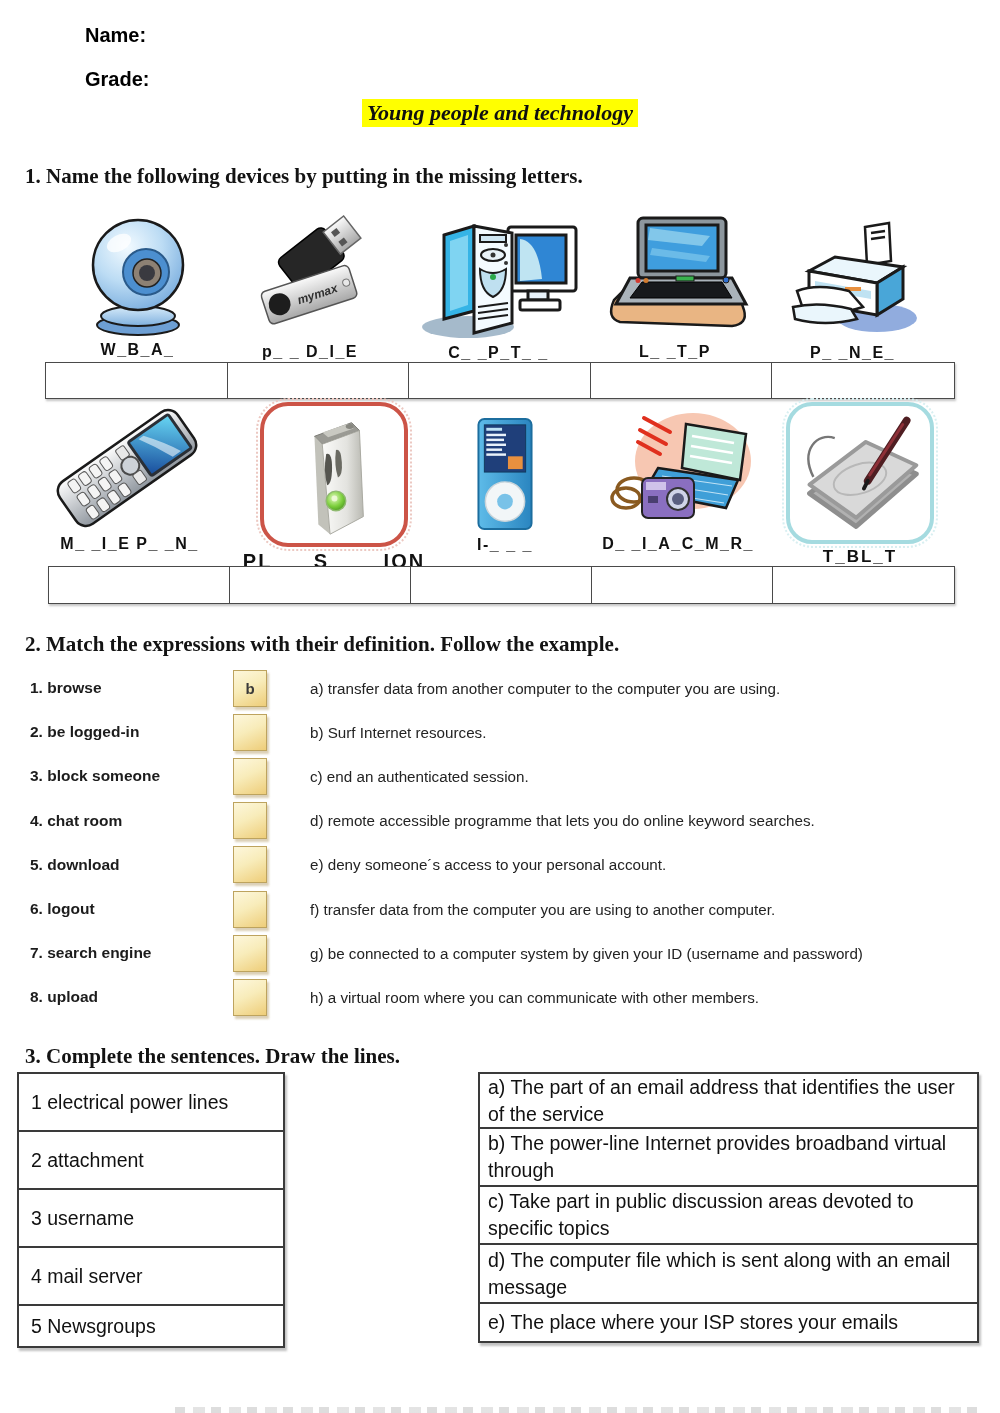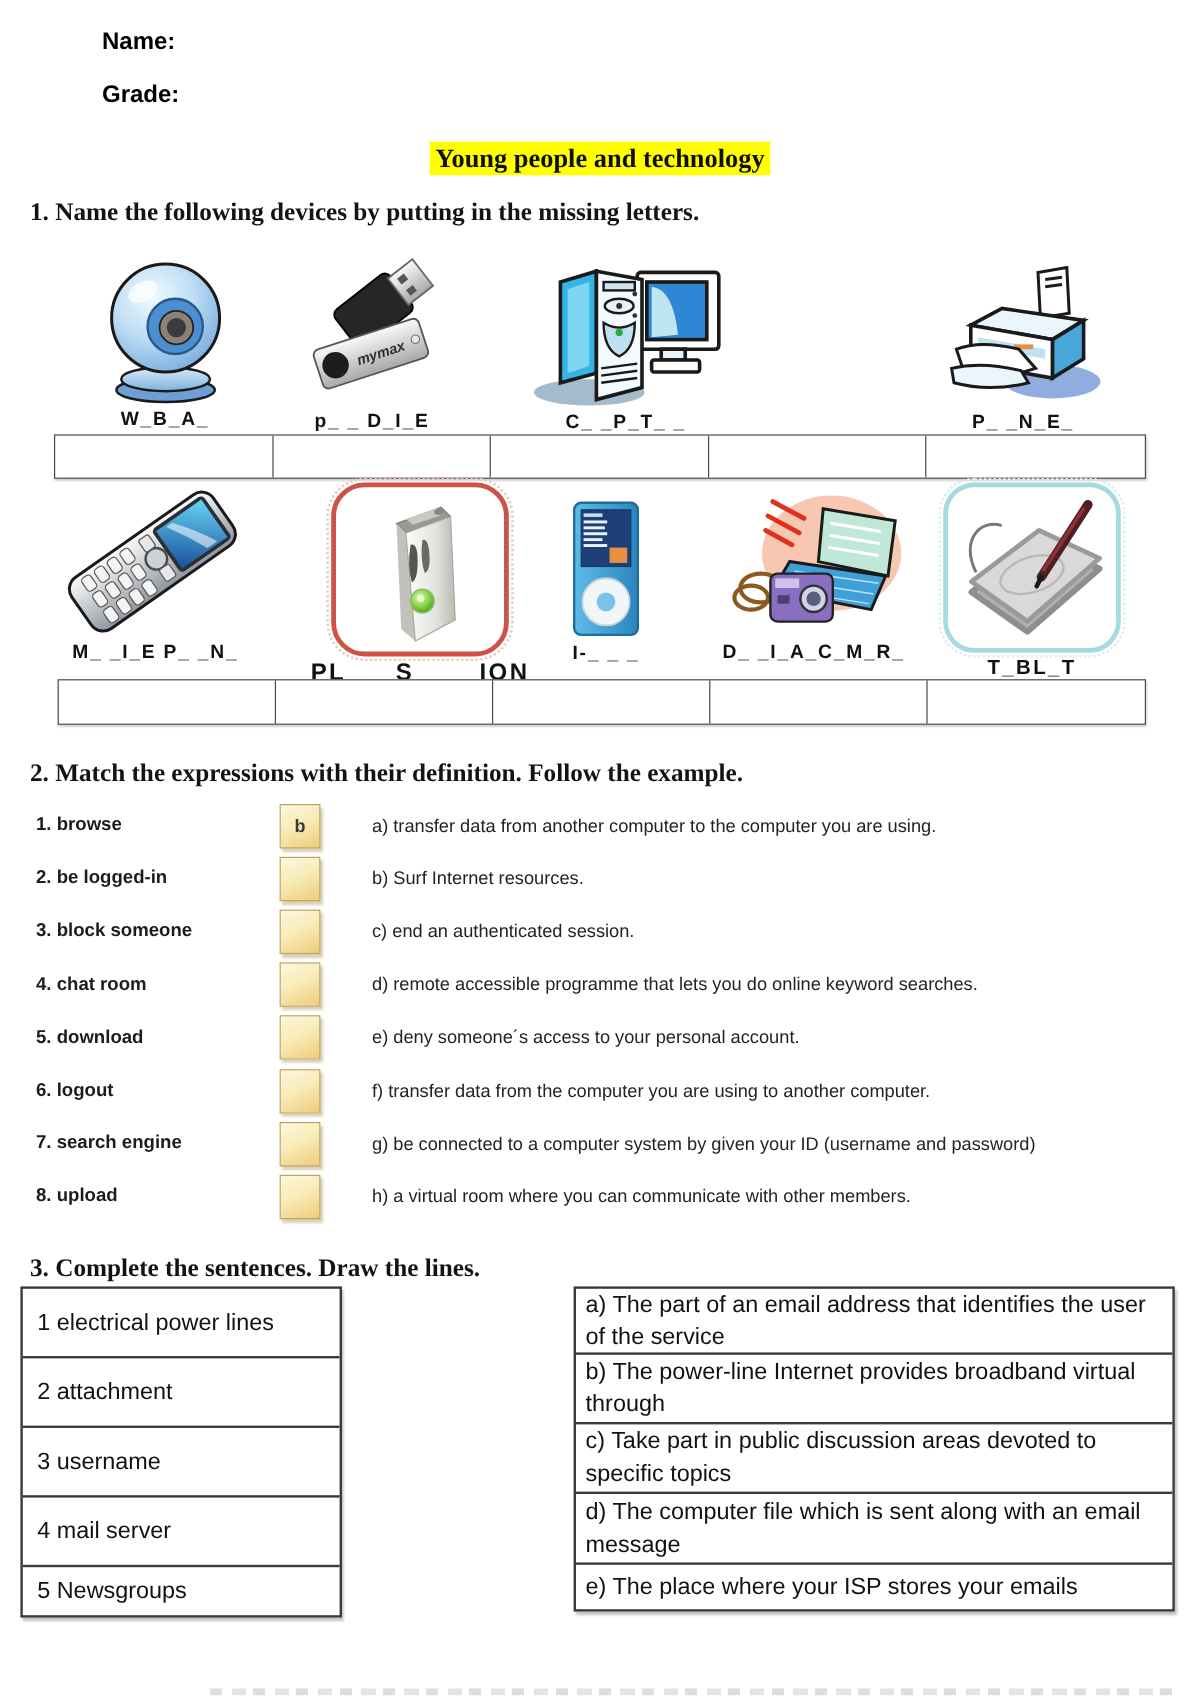--- a/index.html
+++ b/index.html
@@ -1,20 +1,20 @@
 <!DOCTYPE html>
 <html><head>
 <meta charset="utf-8">
 <style>
   html,body{margin:0;padding:0;}
   body{background:#fff;font-family:"Liberation Sans",sans-serif;}
   .sheet{position:relative;width:1000px;height:1413px;background:#ffffff;overflow:hidden;}
   .abs{position:absolute;}
   .hdr-field{font-weight:bold;font-size:20px;color:#000000;}
-  .title-wrap{position:absolute;top:118px;left:0;width:1000px;text-align:center;}
+  .title-wrap{position:absolute;top:99px;left:0;width:1000px;text-align:center;font-style:italic;}
   .title{display:inline-block;background:#ffff00;font-family:"Liberation Serif",serif;font-weight:bold;font-size:22px;color:#101010;padding:1px 5px;}
   .sec-head{position:absolute;font-family:"Liberation Serif",serif;font-weight:bold;font-size:21px;color:#131313;white-space:nowrap;}
   
   .dev{position:absolute;display:flex;flex-direction:column;align-items:center;}
   .dev svg{display:block;}
   .dev-label{margin-top:3px;font-weight:bold;font-size:16px;letter-spacing:1.5px;color:#111;white-space:nowrap;}
   .dev-label.big{font-size:20px;letter-spacing:2px;}
   .dev-label.mid{font-size:17px;letter-spacing:2px;}
   .frame{display:flex;align-items:center;justify-content:center;background:#fff;box-sizing:border-box;}
   .red-frame{width:148px;height:145px;border:4px solid #cc5447;border-radius:28px;outline:2px dotted #ecc8c1;outline-offset:2px;}
@@ -99,21 +99,21 @@
       <g transform="rotate(-18 60 82)">
         <rect x="18" y="66" width="92" height="34" rx="5" fill="url(#g-sil)" stroke="#555" stroke-width="1.5"></rect>
         <circle cx="33" cy="83" r="11" fill="#1d1d1d"></circle>
         <text x="72" y="89" font-size="12" font-weight="bold" font-style="italic" fill="#2f2f2f" text-anchor="middle" font-family="'Liberation Sans',sans-serif">mymax</text>
         <circle cx="103" cy="83" r="3.5" fill="#e8e8e8" stroke="#777"></circle>
       </g>
     </svg>
     <div class="dev-label">p_ _ D_I_E</div>
   </div>
 
-  <div class="dev" style="left:439px;top:211px;width:165px;justify-content:flex-end;">
+  <div class="dev" style="left:416px;top:211px;width:165px;justify-content:flex-end;">
     <svg width="165" height="130" viewBox="0 0 165 130">
       <ellipse cx="52" cy="116" rx="46" ry="11" fill="#8fa9be" opacity="0.8"></ellipse>
       <g stroke="#1a1a1a" stroke-width="3">
         <rect x="92" y="16" width="68" height="64" rx="3" fill="#ffffff"></rect>
         <rect x="100" y="24" width="50" height="48" fill="#2f86d4"></rect>
         <rect x="112" y="80" width="20" height="9" fill="#e8f2fa"></rect>
         <rect x="104" y="89" width="40" height="10" rx="2" fill="#ffffff"></rect>
       </g>
       <path d="M104 28 q18 2 22 40 l-22 2 z" fill="#bfe4f2"></path>
       <polygon points="28,24 58,15 58,100 28,108" fill="#35b4e6" stroke="#1a1a1a" stroke-width="3"></polygon>
@@ -130,20 +130,38 @@
           <line x1="62" y1="108" x2="92" y2="104"></line>
       </g>
       <circle cx="77" cy="44" r="2.5" fill="#333"></circle>
       <circle cx="77" cy="66" r="3" fill="#2aa84a"></circle>
       <circle cx="90" cy="34" r="2" fill="#333"></circle>
         <circle cx="90" cy="52" r="2" fill="#333"></circle>
     </svg>
     <div class="dev-label">C_ _P_T_ _</div>
   </div>
 
+  <div class="dev" style="left:600px;top:214px;width:150px;">
+    <svg width="150" height="126" viewBox="0 0 150 126">
+      <path d="M14 86 q-8 18 6 22 l112 4 q16 -2 12 -16 l-6 -18 -110 -6 z" fill="#e9b583" stroke="#1a1a1a" stroke-width="2.5"></path>
+      <g stroke="#1a1a1a" stroke-width="3">
+        <rect x="38" y="4" width="88" height="60" rx="5" fill="#8d979e"></rect>
+        <rect x="46" y="11" width="72" height="46" fill="#3f9ede"></rect>
+      </g>
+      <path d="M50 14 l60 8 -8 10 -54 -6 z" fill="#9fd8f0" opacity="0.7"></path>
+      <path d="M52 34 l58 8 -4 6 -56 -7 z" fill="#77c2ea" opacity="0.8"></path>
+      <polygon points="30,64 132,64 146,90 16,90" fill="#aab3ba" stroke="#1a1a1a" stroke-width="3"></polygon>
+      <polygon points="42,68 122,68 132,84 30,84" fill="#17191c" stroke="#000" stroke-width="1"></polygon>
+      <circle cx="38" cy="66.5" r="2.5" fill="#d23b2f"></circle>
+        <circle cx="46" cy="66.5" r="2.5" fill="#d27b2f"></circle>
+      <rect x="76" y="62" width="18" height="5" fill="#39b24e" stroke="#1a1a1a" stroke-width="1"></rect>
+      <circle cx="126" cy="66" r="3" fill="#2f6fd0" stroke="#1a1a1a" stroke-width="1"></circle>
+    </svg>
+    <div class="dev-label">L_ _T_P</div>
+  </div>
 
   <div class="dev" style="left:785px;top:221px;width:135px;">
     <svg width="135" height="120" viewBox="0 0 135 120">
       <ellipse cx="92" cy="97" rx="40" ry="14" fill="#7e9ed8" opacity="0.85"></ellipse>
       <g stroke="#1a1a1a" stroke-width="2.5">
         <polygon points="80,6 104,2 106,40 82,44" fill="#ffffff"></polygon>
         <line x1="86" y1="12" x2="100" y2="10"></line>
           <line x1="86" y1="18" x2="100" y2="16"></line>
       </g>
       <g stroke="#1a1a1a" stroke-width="3">
@@ -200,21 +218,21 @@
             <rect x="85" y="98" width="13" height="9" rx="3"></rect>
           <rect x="53" y="111" width="13" height="9" rx="3"></rect>
             <rect x="69" y="111" width="13" height="9" rx="3"></rect>
             <rect x="85" y="111" width="13" height="9" rx="3"></rect>
         </g>
       </g>
     </svg>
     <div class="dev-label">M_ _I_E P_ _N_</div>
   </div>
 
-  <div class="dev" style="left:250px;top:402px;width:168px;margin-left:16px;">
+  <div class="dev" style="left:250px;top:402px;width:168px;">
     <div class="frame red-frame">
       <svg width="138" height="135" viewBox="0 0 140 138">
         <defs>
           <linearGradient id="g-ps" x1="0" y1="0" x2="1" y2="0">
               <stop offset="0" stop-color="#fbfbf9"></stop>
               <stop offset="0.6" stop-color="#e3e3df"></stop>
               <stop offset="1" stop-color="#b9b9b2"></stop>
             </linearGradient>
           <radialGradient id="g-grn" cx="40%" cy="35%" r="70%">
               <stop offset="0" stop-color="#e2f9c0"></stop>

